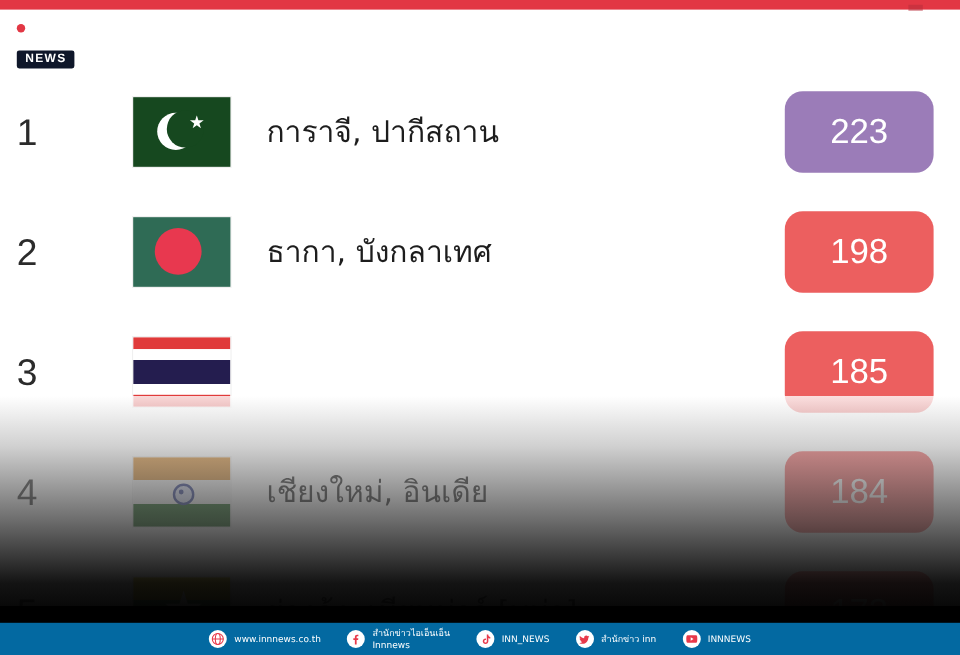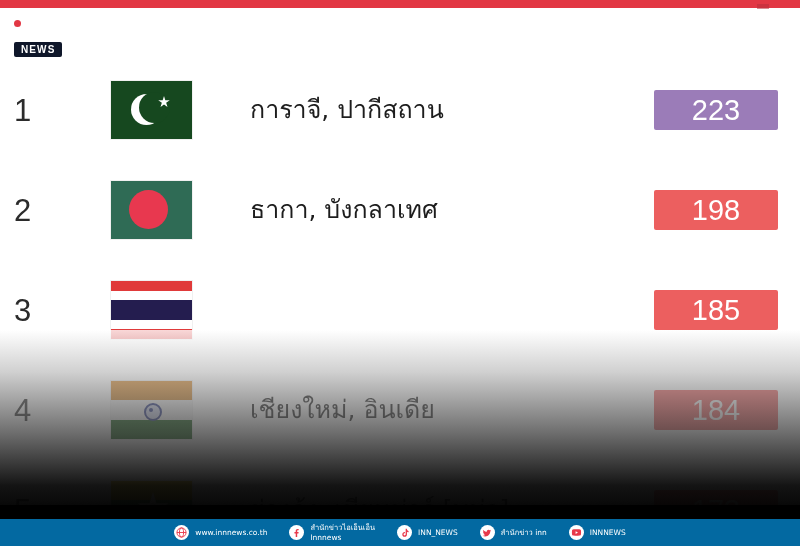--- a/index.html
+++ b/index.html
@@ -37,25 +37,24 @@
   }
   .flag{
     position:absolute;left:111px;top:50%;transform:translateY(-50%);
     width:81px;height:58px;overflow:hidden;
     box-shadow:0 0 0 1px rgba(0,0,0,.06);
   }
   .city{
     position:absolute;left:222px;top:50%;transform:translateY(-50%);
     font-size:25px;color:#1d1d1d;white-space:nowrap;line-height:1.25;
     font-family:"DejaVu Sans","Liberation Sans",sans-serif;
-    margin-left:28px;
   }
   .aqi{
     position:absolute;right:22px;top:50%;transform:translateY(-50%);
-    width:124px;height:40px;border-radius:2px;
+    width:124px;height:68px;border-radius:15px;
     display:flex;align-items:center;justify-content:center;
   }
   .aqi span{color:#ffffff;font-size:29px;font-weight:400;line-height:1;
     font-family:"Liberation Sans",sans-serif;}
 
   
   .fg-pk{background:#16481f;position:relative;}
   .fg-pk .moon{
     position:absolute;left:20px;top:13px;width:31px;height:31px;border-radius:50%;
     background:#ffffff;

